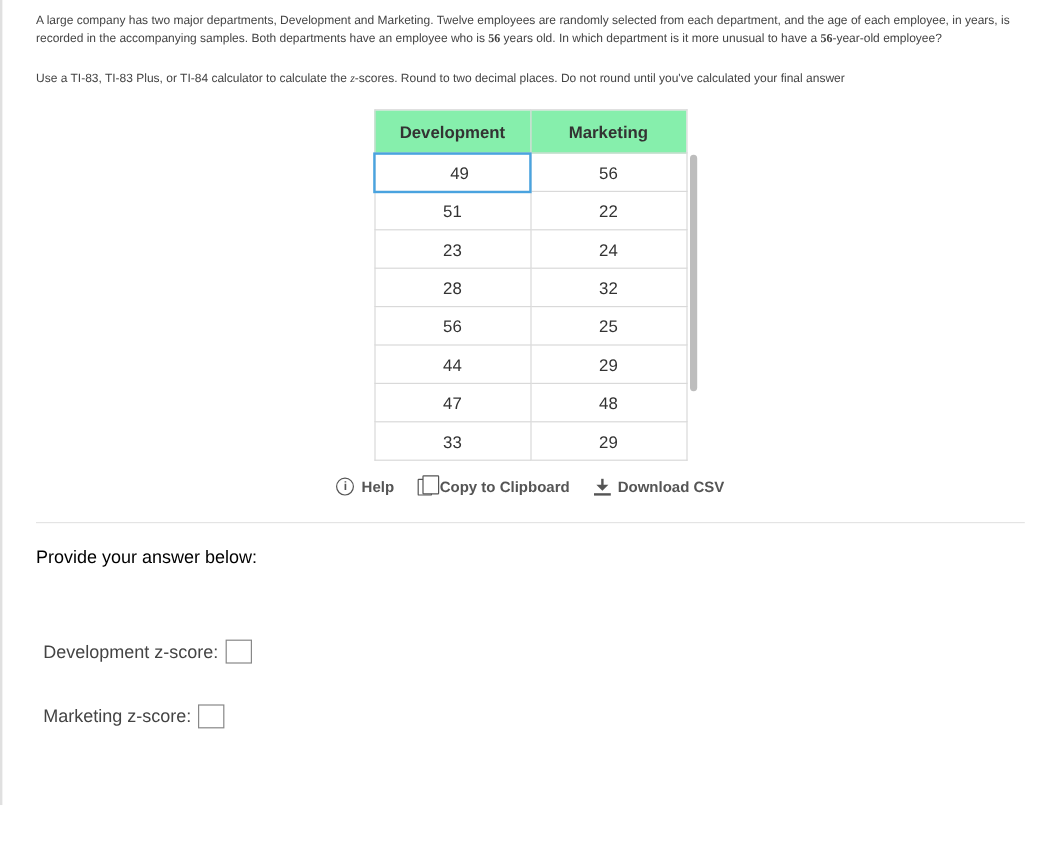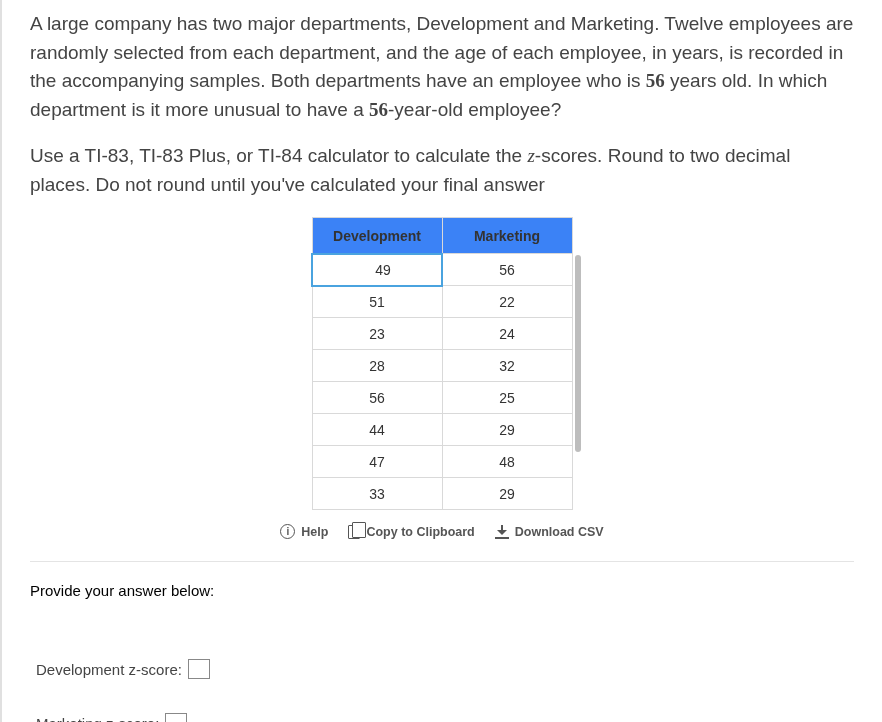--- a/index.html
+++ b/index.html
@@ -9,21 +9,21 @@
     font-family: -apple-system, BlinkMacSystemFont, "Segoe UI", Helvetica, Arial, sans-serif;
     color: #333;
     background: #fff;
     width: 882px;
   }
   .page {
     border-left: 2px solid #e0e0e0;
     padding: 10px 28px 30px 28px;
   }
   .question-text {
-    font-size: 19px;
+    font-size: 10px;
     line-height: 1.5;
     color: #444;
     margin-bottom: 18px;
   }
   .z-italic { font-style: italic; font-family: Georgia, "Times New Roman", serif; }
   .bold56 { font-family: Georgia, "Times New Roman", serif; font-weight: bold; }
 
   .table-wrap {
     display: flex;
     justify-content: center;
@@ -40,21 +40,21 @@
     border: 1px solid #d9d9d9;
     text-align: center;
     font-size: 14px;
     color: #333;
     width: 130px;
     height: 32px;
     padding: 0;
     font-weight: 400;
   }
   table.data th {
-    background: #3b82f6;
+    background: #86efac;
     font-weight: 600;
     height: 36px;
   }
   table.data td.selected {
     outline: 2px solid #4aa3df;
     outline-offset: -1px;
     background: #fff;
     padding-left: 12px;
   }
   .scroll-track {

